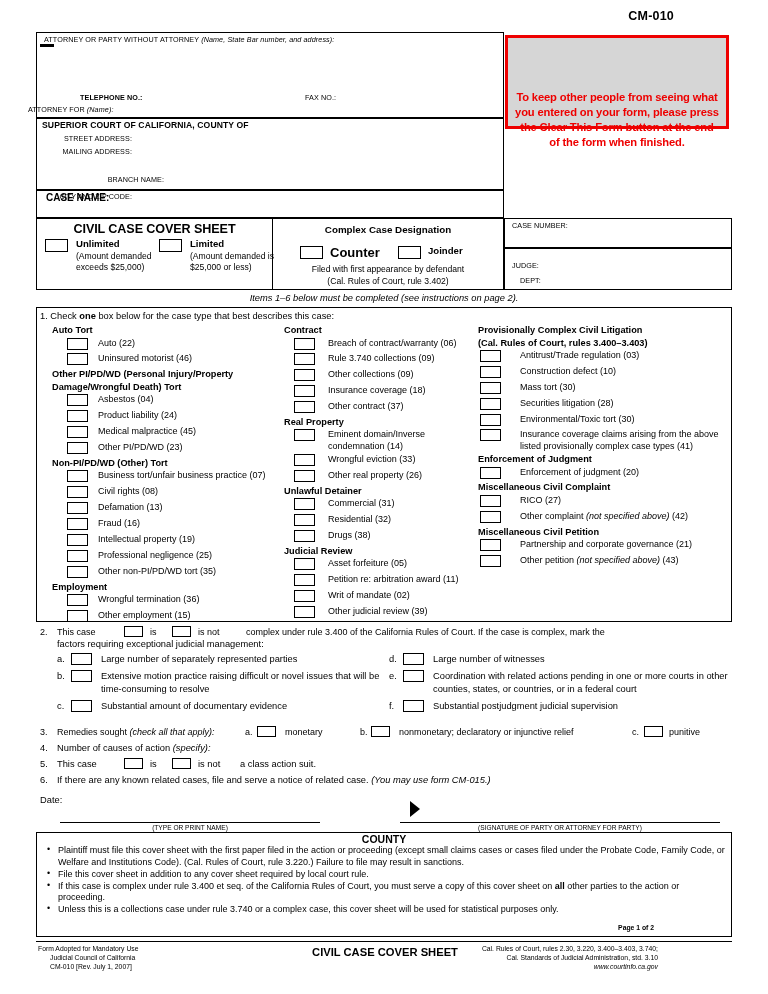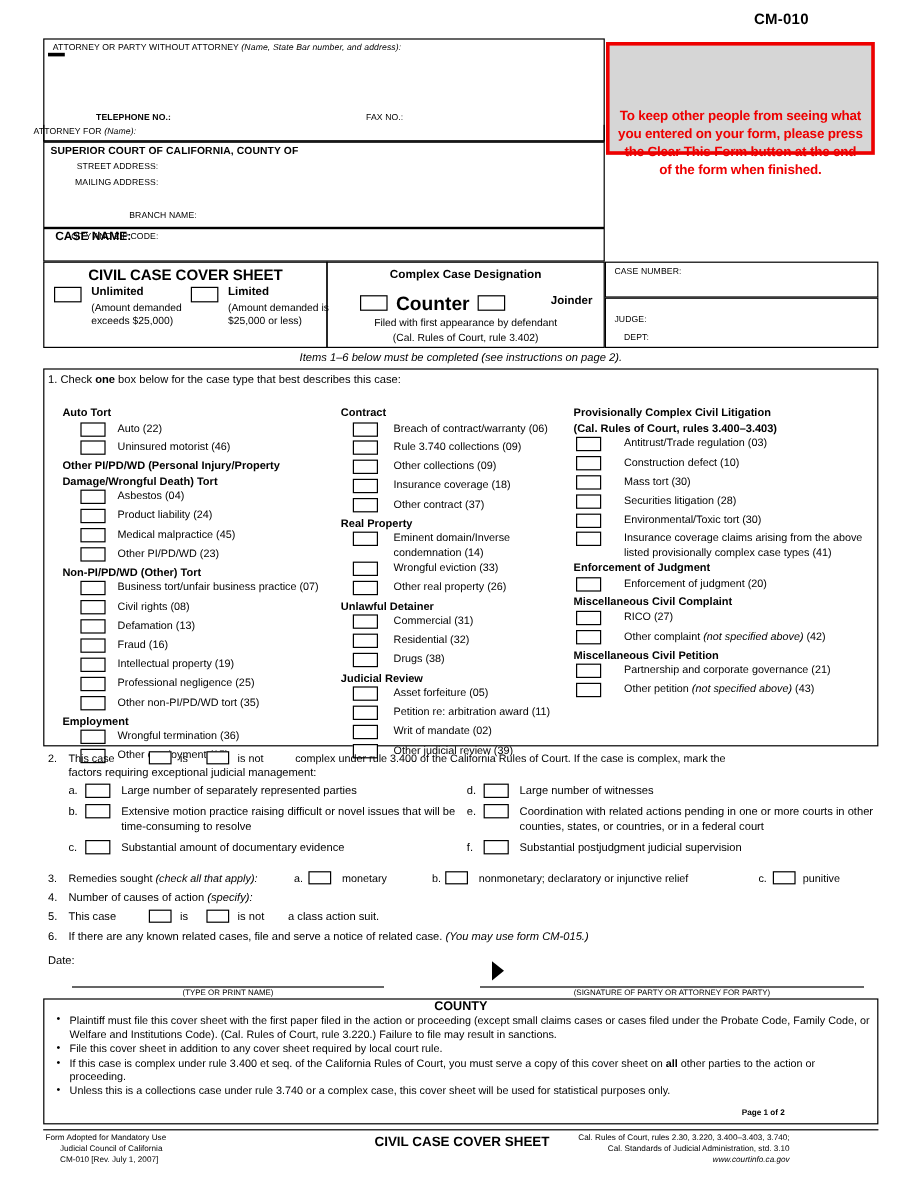--- a/index.html
+++ b/index.html
@@ -100,23 +100,23 @@
   #sub-limited {
     position: absolute; left: 190px; top: 251px; width: 85px;
     font-size: 8.6px; line-height: 11.2px;
   }
 
   #complex-title {
     position: absolute; left: 272px; top: 224px; width: 232px;
     text-align: center; font-size: 9.8px; font-weight: bold;
   }
   #cb-counter { left: 300px; top: 246px; }
-  #lbl-counter { position: absolute; left: 330px; top: 245px; font-size: 16px; font-weight: bold; }
+  #lbl-counter { position: absolute; left: 330px; top: 245px; font-size: 13px; font-weight: bold; }
   #cb-joinder { left: 398px; top: 246px; }
-  #lbl-joinder { position: absolute; left: 428px; top: 245px; font-size: 9.6px; font-weight: bold; margin-left: 31px; }
+  #lbl-joinder { position: absolute; left: 428px; top: 245px; font-size: 9.6px; font-weight: bold; }
   #complex-note1 {
     position: absolute; left: 272px; top: 264px; width: 232px;
     text-align: center; font-size: 8.6px;
   }
   #complex-note2 {
     position: absolute; left: 272px; top: 276px; width: 232px;
     text-align: center; font-size: 8.6px;
   }
 
   
@@ -141,21 +141,21 @@
   #items-note {
     position: absolute; left: 36px; top: 293px; width: 696px;
     text-align: center; font-style: italic; font-size: 9.3px;
   }
 
   
   #casetype-box { left: 36px; top: 307px; width: 696px; height: 315px; }
   #item1-text { position: absolute; left: 40px; top: 311px; font-size: 9.3px; }
   #item1-text b { font-weight: bold; margin-top: 44px; }
 
-  .col { position: absolute; margin-top: 14px; }
+  .col { position: absolute; }
   #col1 { left: 52px; top: 325px; width: 228px; }
   #col2 { left: 284px; top: 325px; width: 190px; }
   #col3 { left: 478px; top: 325px; width: 250px; }
 
   .grp-hdr {
     font-size: 9.2px; font-weight: bold; margin: 0 0 1px 0; line-height: 11.5px;
   }
   .opt {
     position: relative; min-height: 14.5px; padding-left: 46px;
     font-size: 9px; line-height: 11.6px; margin-bottom: 1.4px;

